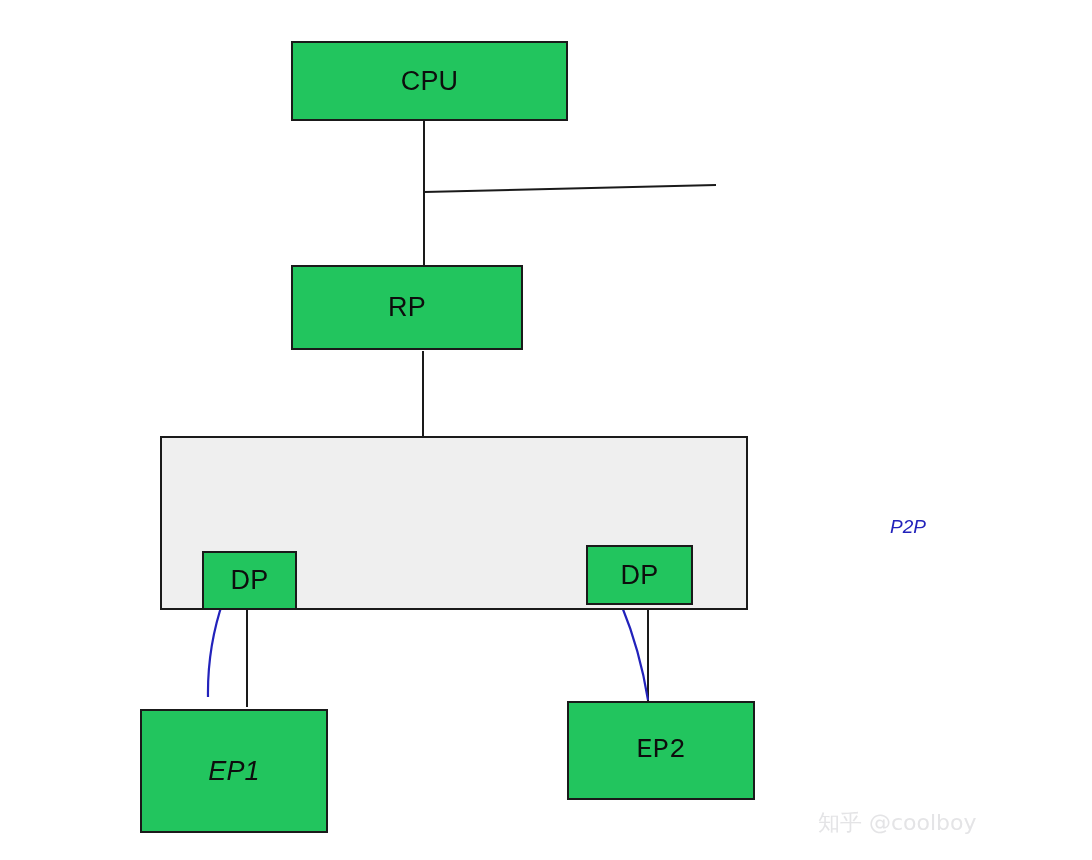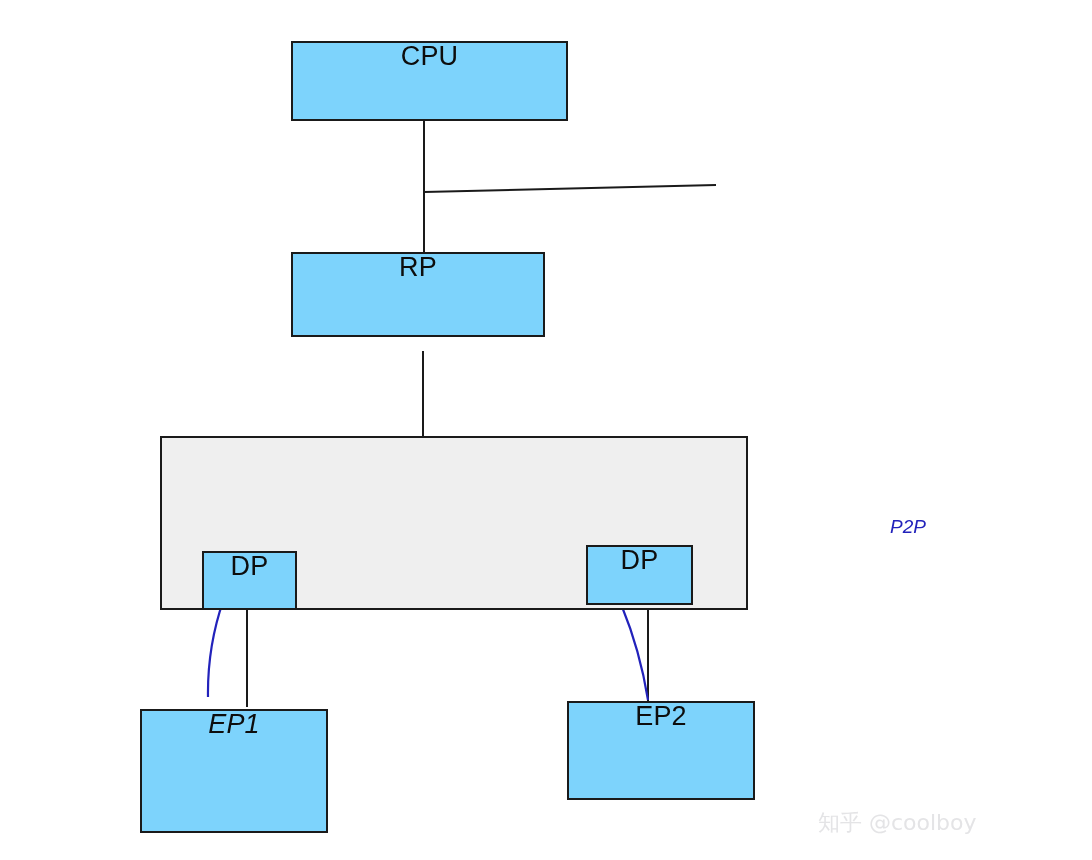--- a/index.html
+++ b/index.html
@@ -19,24 +19,25 @@
   }
   #diagram-svg {
     position: absolute;
     left: 0;
     top: 0;
     width: 1092px;
     height: 860px;
   }
   .node-box {
     position: absolute;
-    background: #7dd3fc;
+    background: #22c55e;
     border: 2px solid #1a1a1a;
     box-sizing: border-box;
     display: flex;
+    align-items: center;
     justify-content: center;
     color: #0d0d0d;
     font-size: 27px;
     line-height: 1;
     letter-spacing: 0.2px;
     z-index: 3;
   }
   .container-box {
     position: absolute;
     background: #efefef;
@@ -93,38 +94,38 @@
     <path class="p2p-curve" d="M 208 697 C 206 560 300 447 423 440 C 548 447 627 570 648 700"></path>
   </svg>
 
   <div class="container-box" style="left:160px; top:436px; width:588px; height:174px;"></div>
 
   <div class="node-box" style="left:291px; top:41px; width:277px; height:80px;">
     <span>CPU</span>
   </div>
 
 
-  <div class="node-box" style="left:291px; top:252px; width:254px; height:85px;">
+  <div class="node-box" style="left:291px; top:265px; width:232px; height:85px;">
     <span>RP</span>
   </div>
 
 
   <div class="node-box inner-node" style="left:202px; top:551px; width:95px; height:59px;">
     <span>DP</span>
   </div>
 
   <div class="node-box inner-node" style="left:586px; top:545px; width:107px; height:60px;">
     <span>DP</span>
   </div>
 
   <div class="node-box" style="left:140px; top:709px; width:188px; height:124px;font-style:italic;">
     <span>EP1</span>
   </div>
 
-  <div class="node-box" style="left:567px; top:701px; width:188px; height:99px;">
+  <div class="node-box" style="left:567px; top:701px; width:188px; height:99px;font-family:Liberation Mono, monospace;">
     <span>EP2</span>
   </div>
 
   <div class="free-label" style="left:890px; top:517px; color:#2222bb;">P2P</div>
 
   <div class="watermark" style="left:818px; top:812px;">知乎 @coolboy</div>
 
 </div>
 
 </body></html>

